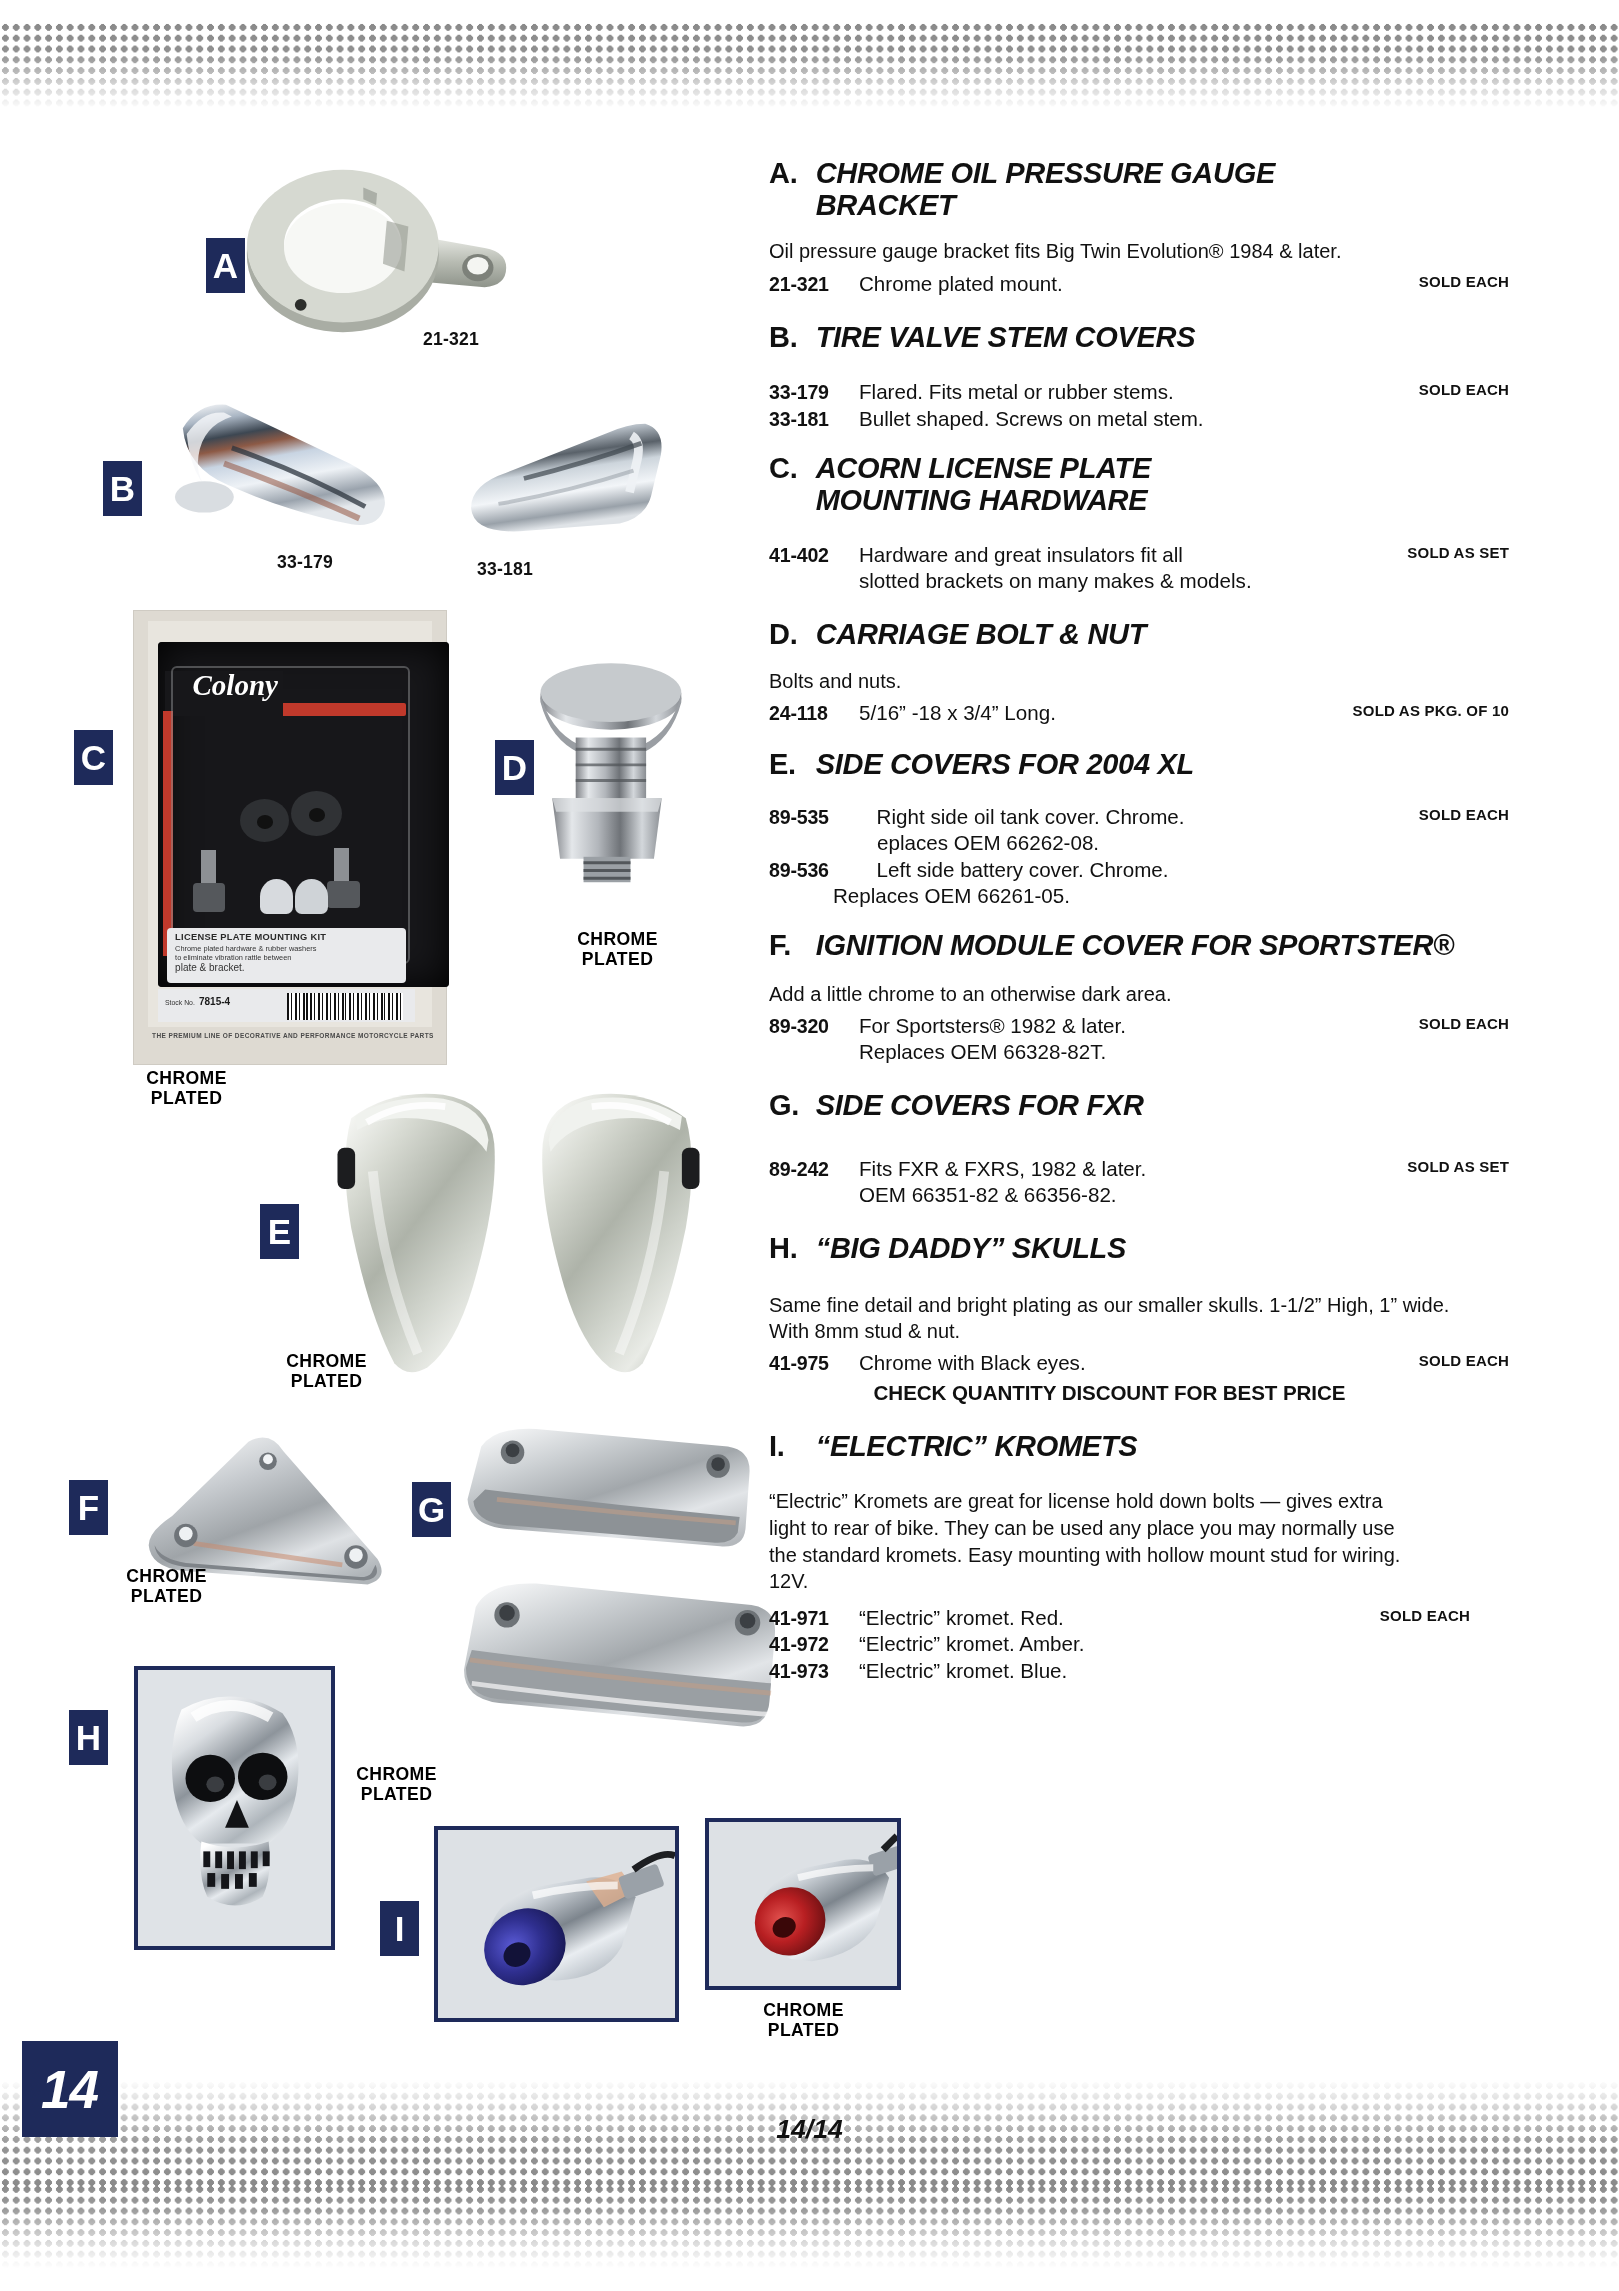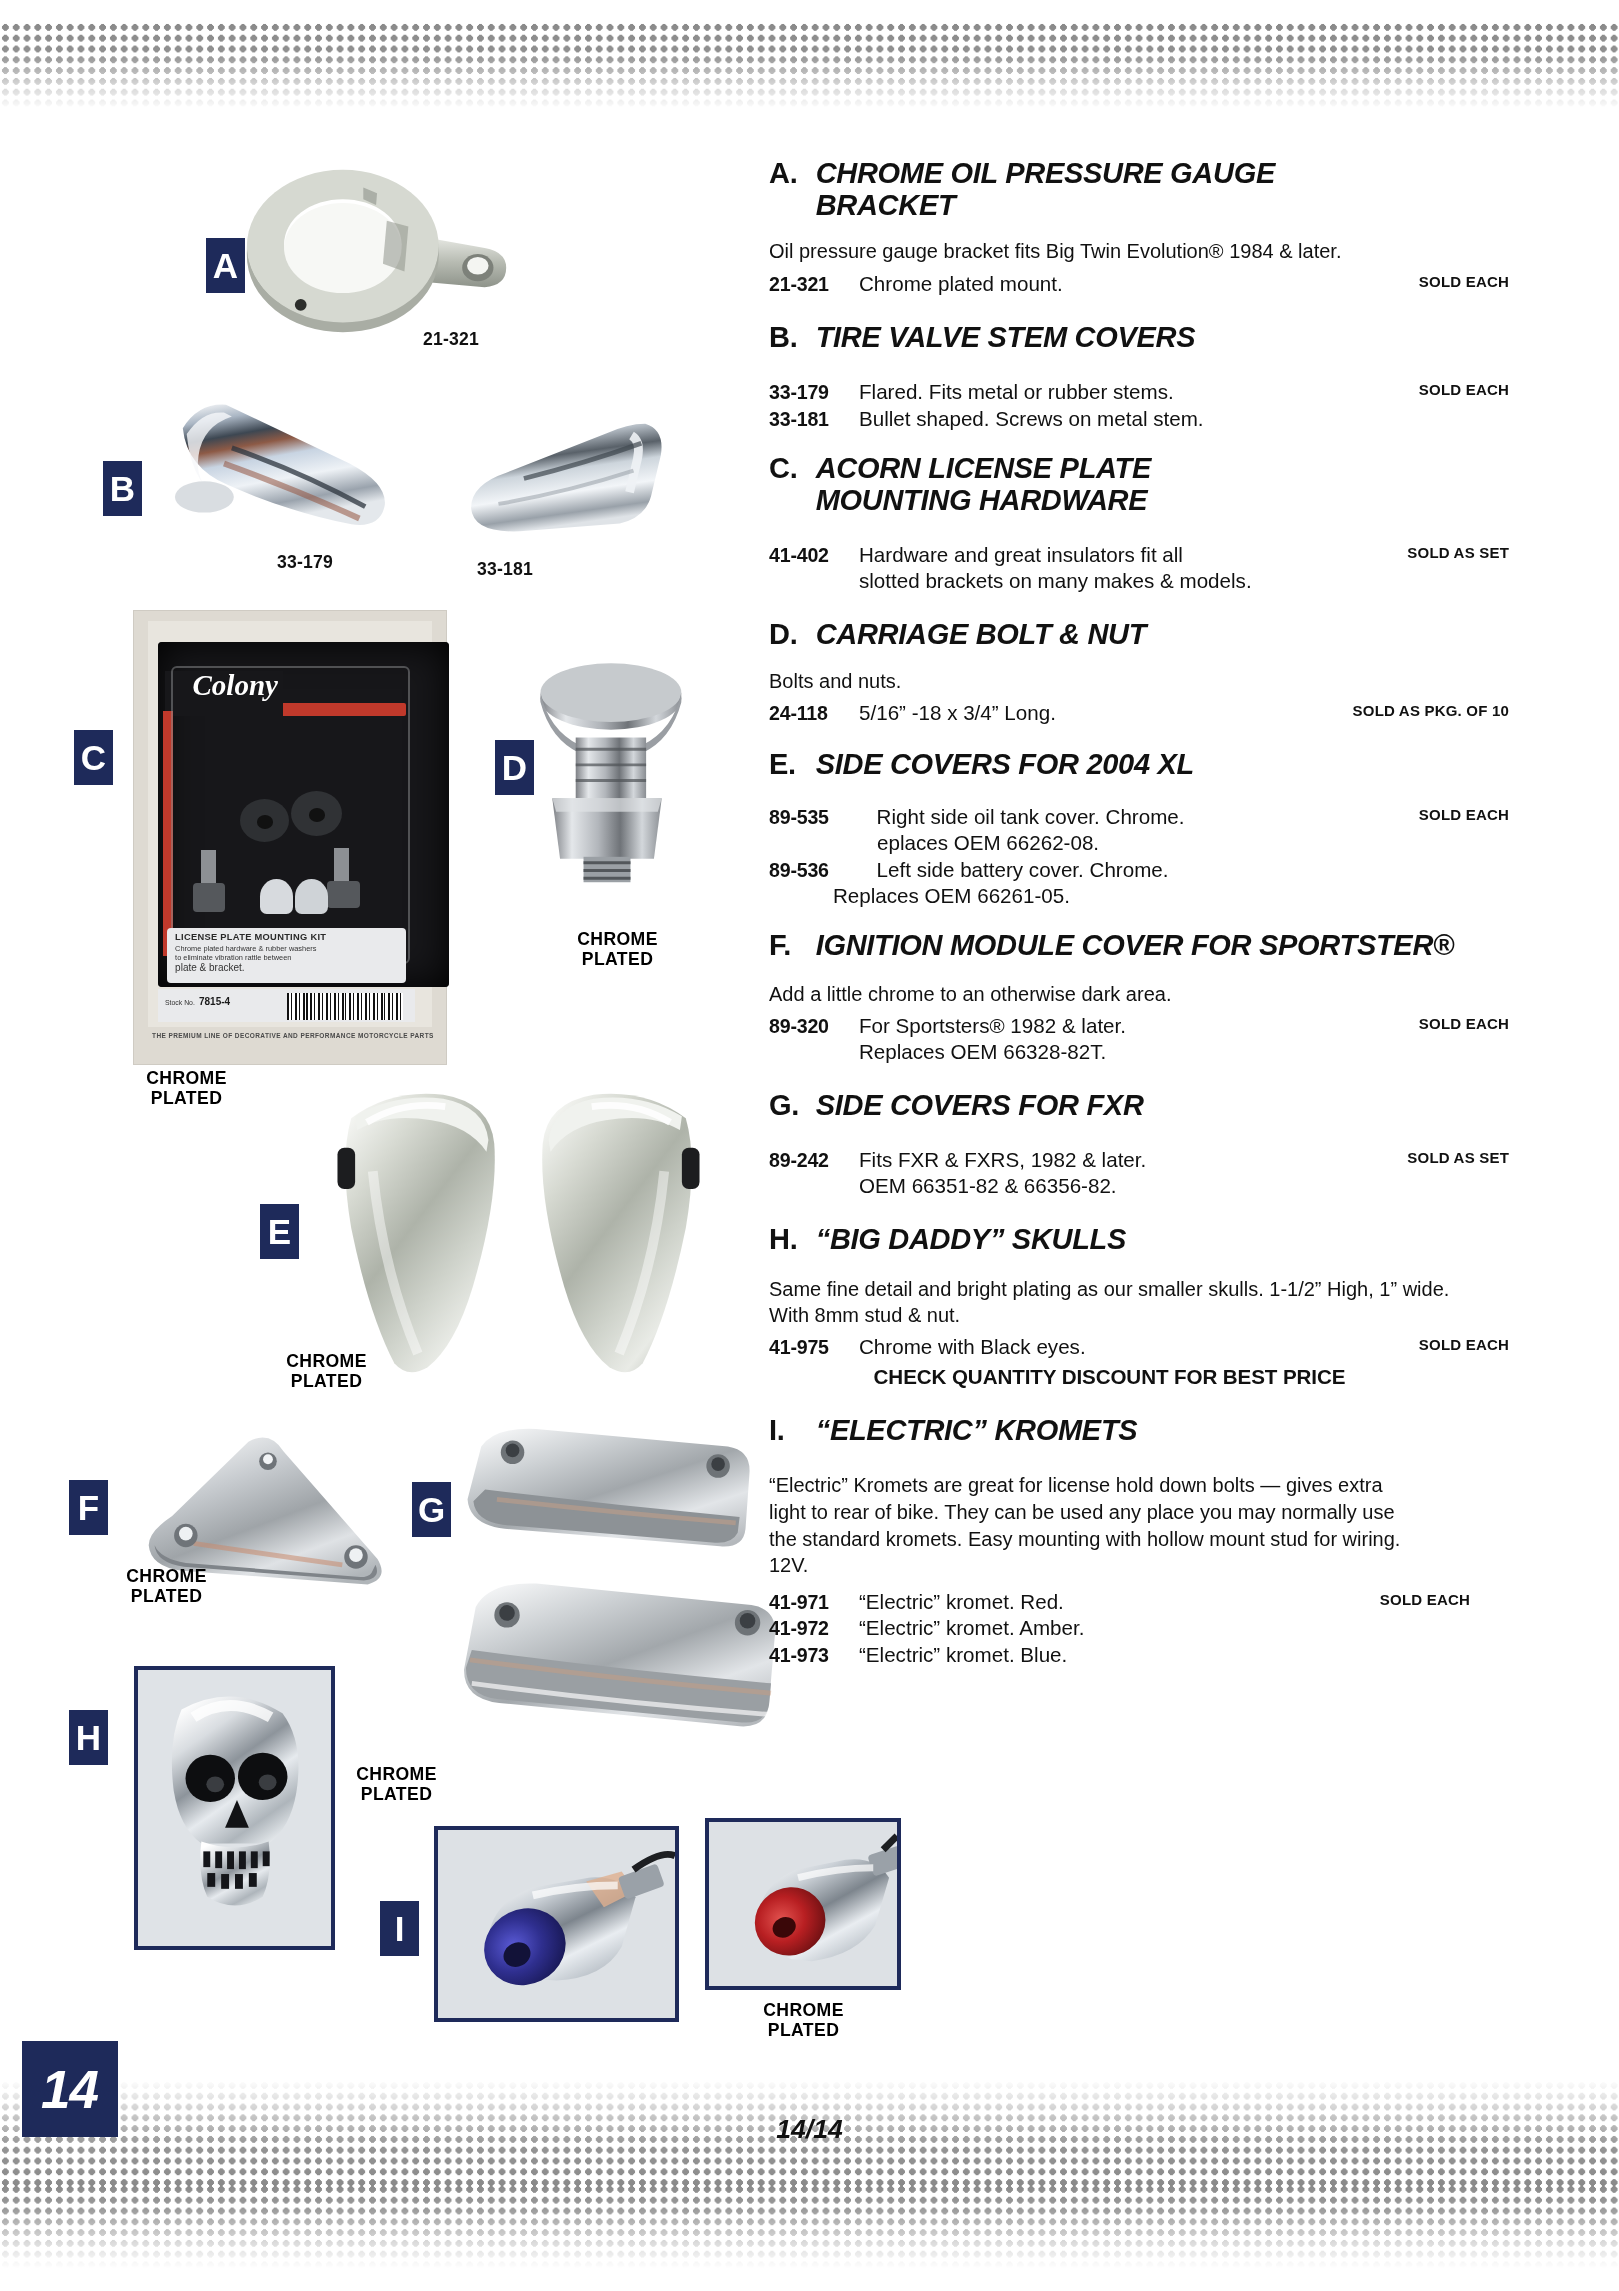--- a/index.html
+++ b/index.html
@@ -513,34 +513,34 @@
       <span class="desc">For Sportsters® 1982 &amp; later.</span>
       <span class="sold">SOLD EACH</span>
     </div>
     <div class="cont">Replaces OEM 66328-82T.</div>
   </div>
 
   <div class="sect-head" style="margin-top:23.5px;">
     <span class="ltr">G.</span>
     <span class="ttl">SIDE COVERS FOR FXR</span>
   </div>
-  <div class="rows" style="margin-top:25px;">
+  <div class="rows" style="margin-top:34px;">
     <div class="row">
       <span class="sku">89-242</span>
       <span class="desc">Fits FXR &amp; FXRS, 1982 &amp; later.</span>
       <span class="sold">SOLD AS SET</span>
     </div>
     <div class="cont">OEM 66351-82 &amp; 66356-82.</div>
   </div>
 
   <div class="sect-head" style="margin-top:23.5px;">
     <span class="ltr">H.</span>
     <span class="ttl">“BIG DADDY” SKULLS</span>
   </div>
-  <div class="blurb" style="margin-top:21px; width:686px;">Same fine detail and bright plating as our smaller skulls. 1-1/2” High, 1” wide. With 8mm stud &amp; nut.</div>
+  <div class="blurb" style="margin-top:28px; width:686px;">Same fine detail and bright plating as our smaller skulls. 1-1/2” High, 1” wide. With 8mm stud &amp; nut.</div>
   <div class="rows" style="margin-top:5.9px;">
     <div class="row">
       <span class="sku">41-975</span>
       <span class="desc">Chrome with Black eyes.</span>
       <span class="sold">SOLD EACH</span>
     </div>
     <div class="center-bold" style="margin-top:3.9px;">CHECK QUANTITY DISCOUNT FOR BEST PRICE</div>
   </div>
 
   <div class="sect-head" style="margin-top:25.5px;">

